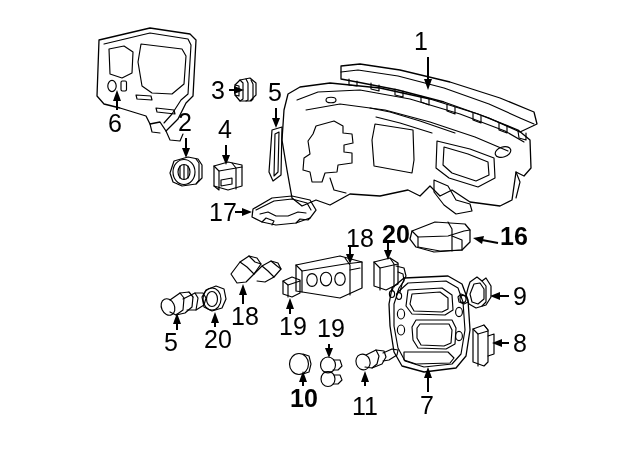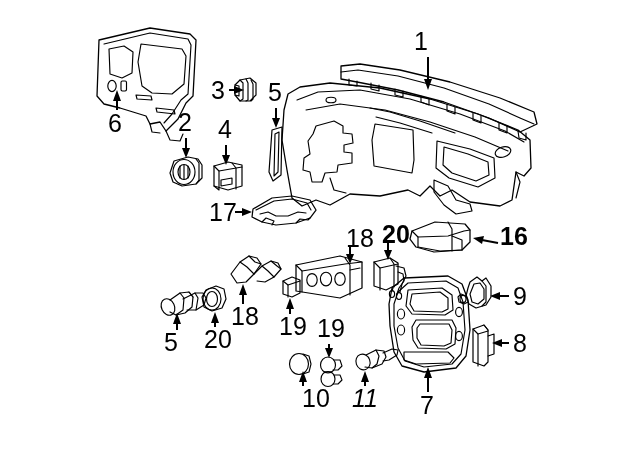--- a/index.html
+++ b/index.html
@@ -303,22 +303,22 @@
 
   <span class="callout-num" style="left:414px;top:29px;">1</span>
   <span class="callout-num" style="left:178px;top:110px;">2</span>
   <span class="callout-num" style="left:211px;top:78px;">3</span>
   <span class="callout-num" style="left:218px;top:117px;">4</span>
   <span class="callout-num" style="left:268px;top:80px;">5</span>
   <span class="callout-num" style="left:108px;top:111px;">6</span>
   <span class="callout-num" style="left:420px;top:393px;">7</span>
   <span class="callout-num" style="left:513px;top:331px;">8</span>
   <span class="callout-num" style="left:513px;top:284px;">9</span>
-  <span class="callout-num" style="left:302px;top:386px;">10</span>
-  <span class="callout-num" style="left:352px;top:386px;font-style:italic;">11</span>
+  <span class="callout-num" style="left:290px;top:386px;font-weight:bold;">10</span>
+  <span class="callout-num" style="left:352px;top:394px;">11</span>
   <span class="callout-num" style="left:317px;top:316px;">19</span>
   <span class="callout-num" style="left:164px;top:330px;">5</span>
   <span class="callout-num" style="left:231px;top:304px;">18</span>
   <span class="callout-num" style="left:204px;top:327px;">20</span>
   <span class="callout-num" style="left:500px;top:224px;font-weight:bold;">16</span>
   <span class="callout-num" style="left:209px;top:200px;text-align:center;">17</span>
   <span class="callout-num" style="left:346px;top:226px;">18</span>
   <span class="callout-num" style="left:279px;top:314px;">19</span>
   <span class="callout-num" style="left:382px;top:222px;font-weight:bold;">20</span>
 

